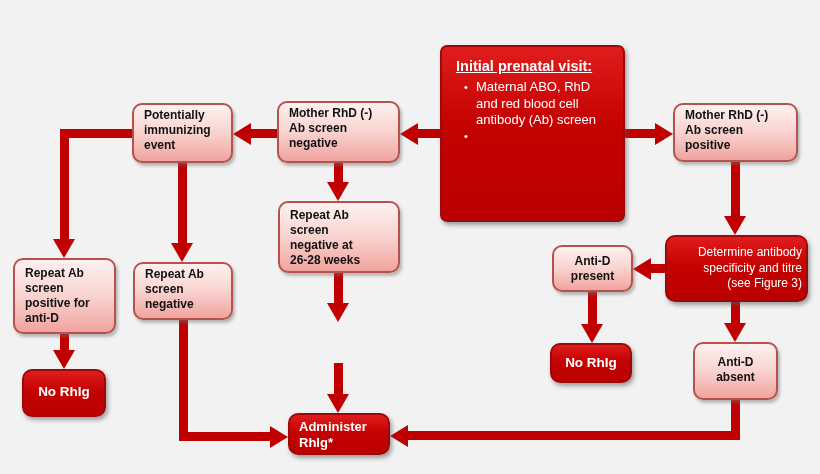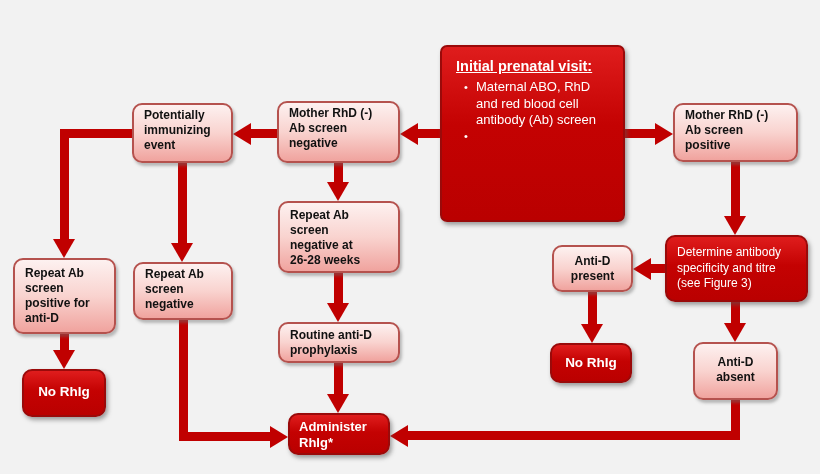--- a/index.html
+++ b/index.html
@@ -158,30 +158,28 @@
 screen
 positive for
 anti-D</div>
 
   <div class="node pink" style="left:133px;top:262px;width:100px;height:58px;">Repeat Ab
 screen
 negative</div>
 
   <div class="node red center-text" style="left:22px;top:369px;width:84px;height:48px;font-size:13.5px;padding-top:13px;">No RhIg</div>
 
-  <div class="node pink" style="left:278px;top:322px;width:122px;height:41px;padding-top:4px;">Routine anti-D
-prophylaxis</div>
 
   <div class="node red" style="left:288px;top:413px;width:102px;height:42px;font-size:13px;padding:4px 4px 0 9px;">Administer
 RhIg*</div>
 
   <div class="node pink center-text" style="left:552px;top:245px;width:81px;height:47px;padding:7px 2px 2px 2px;">Anti-D
 present</div>
 
-  <div class="node red" style="left:665px;top:235px;width:143px;height:67px;font-weight:400;padding:8px 4px 4px 10px;line-height:1.3;">Determine antibody
+  <div class="node red" style="left:665px;top:235px;width:143px;height:67px;font-weight:400;padding:8px 4px 4px 10px;line-height:1.3;text-align:right;">Determine antibody
 specificity and titre
 (see Figure 3)</div>
 
   <div class="node red center-text" style="left:550px;top:343px;width:82px;height:40px;font-size:13.5px;padding-top:10px;">No RhIg</div>
 
   <div class="node pink center-text" style="left:693px;top:342px;width:85px;height:58px;padding:11px 2px 2px 2px;">Anti-D
 absent</div>
 
 </div>
 

